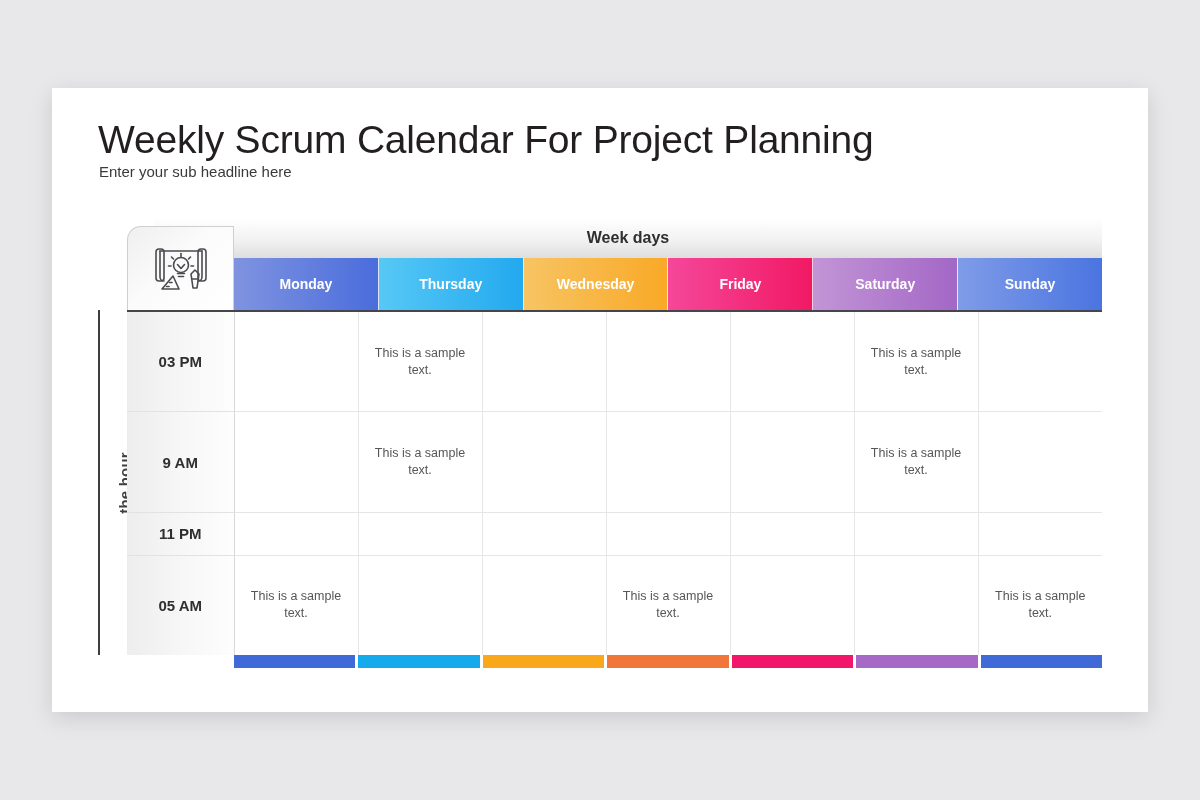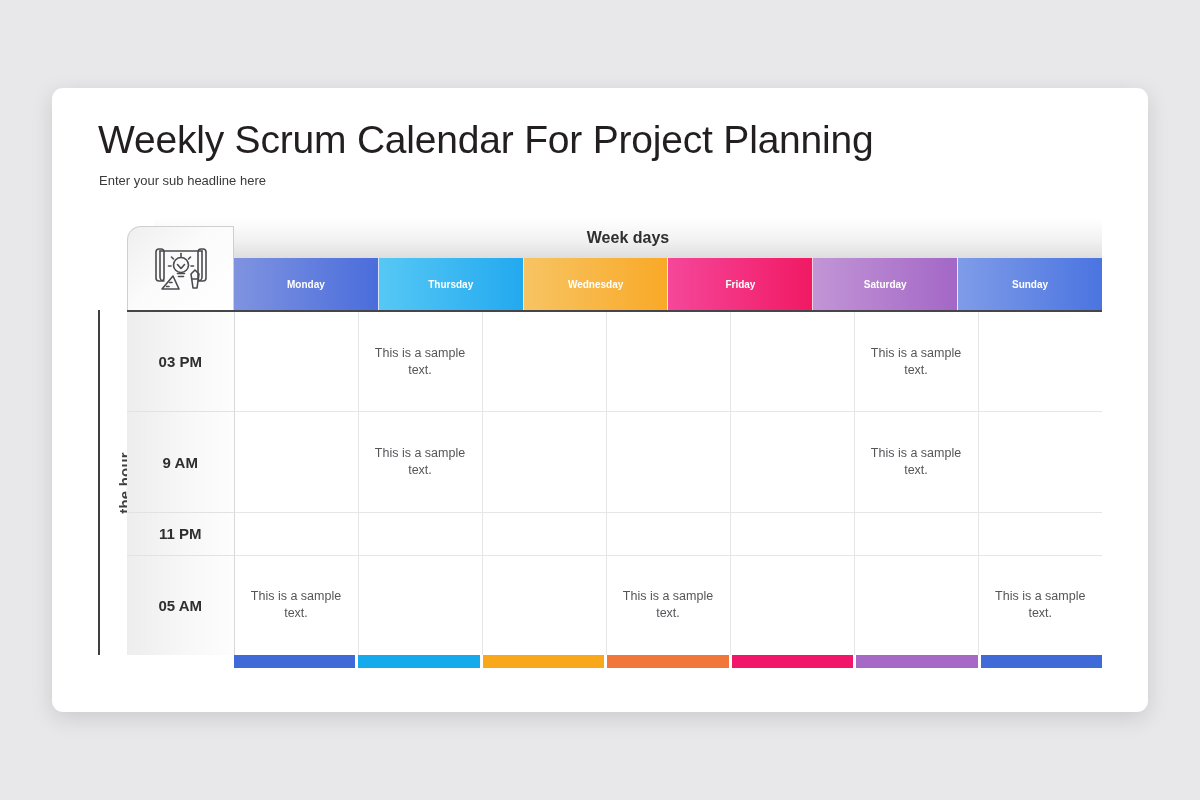--- a/index.html
+++ b/index.html
@@ -13,39 +13,38 @@
   }
 
   #slide {
     position: absolute;
     left: 52px;
     top: 88px;
     width: 1096px;
     height: 624px;
     background: #ffffff;
     box-shadow: 0 6px 22px rgba(0,0,0,0.13);
-    border-radius: 11px;
   }
 
   
   #title {
     position: absolute;
     left: 46px;
     top: 30px;
     font-size: 39px;
     font-weight: 400;
     color: #231f20;
     letter-spacing: -0.2px;
     white-space: nowrap;
   }
   #subtitle {
     position: absolute;
     left: 47px;
-    top: 85px;
-    font-size: 13px;
+    top: 75px;
+    font-size: 15px;
     color: #3a3a3c;
     white-space: nowrap;
   }
 
   
   #calendar {
     position: absolute;
     left: 46px;
     top: 130px;
     width: 1004px;
@@ -136,21 +135,21 @@
     top: 40px;
     width: 868px;
     height: 52px;
     display: flex;
   }
   .dayhead {
     flex: 1 1 0;
     display: flex;
     align-items: center;
     justify-content: center;
-    font-size: 10px;
+    font-size: 14px;
     font-weight: 700;
     color: #ffffff;
     border-right: 1px solid rgba(255,255,255,0.75);
   }
   .dayhead:last-child { border-right: none; }
 
   td.hourcell {
     background: linear-gradient(90deg, #ededee 0%, #f7f7f7 55%, #fdfdfd 100%);
     text-align: center;
     font-size: 15px;

